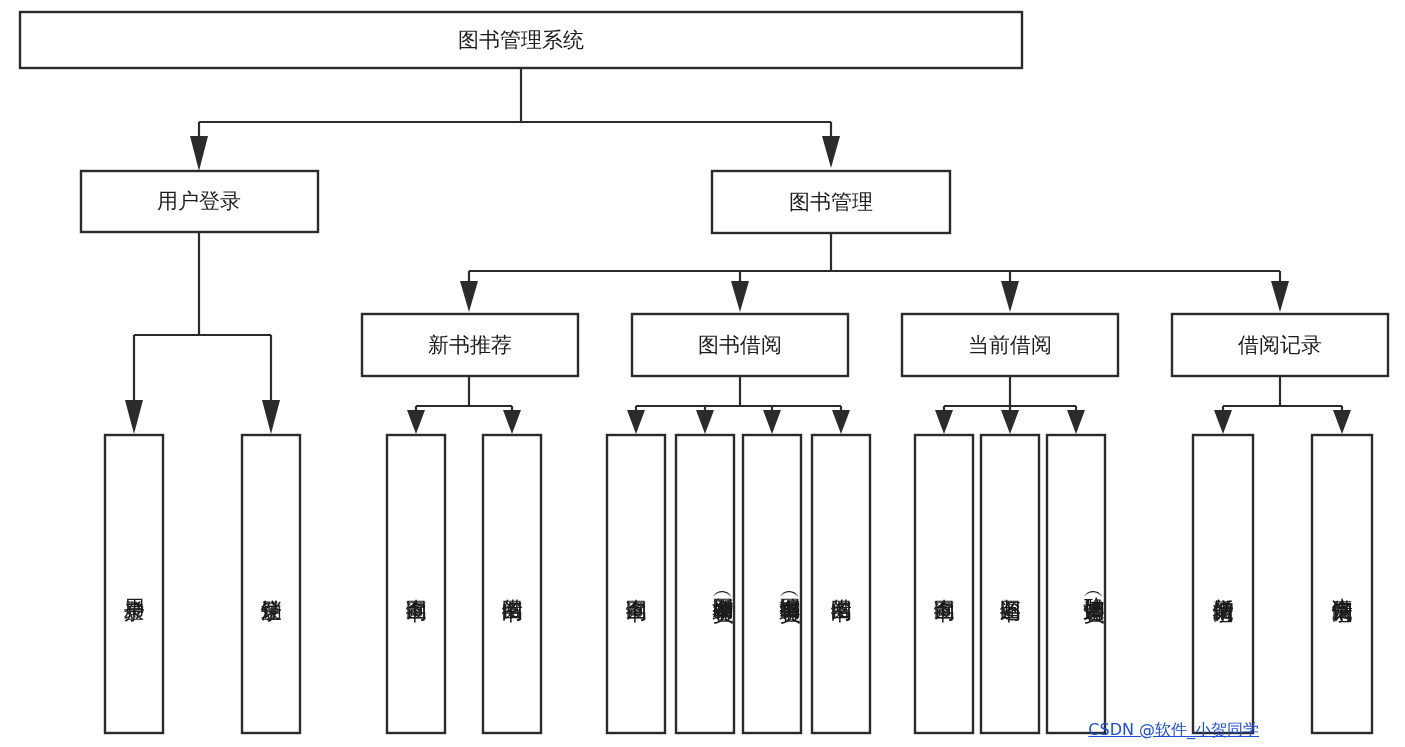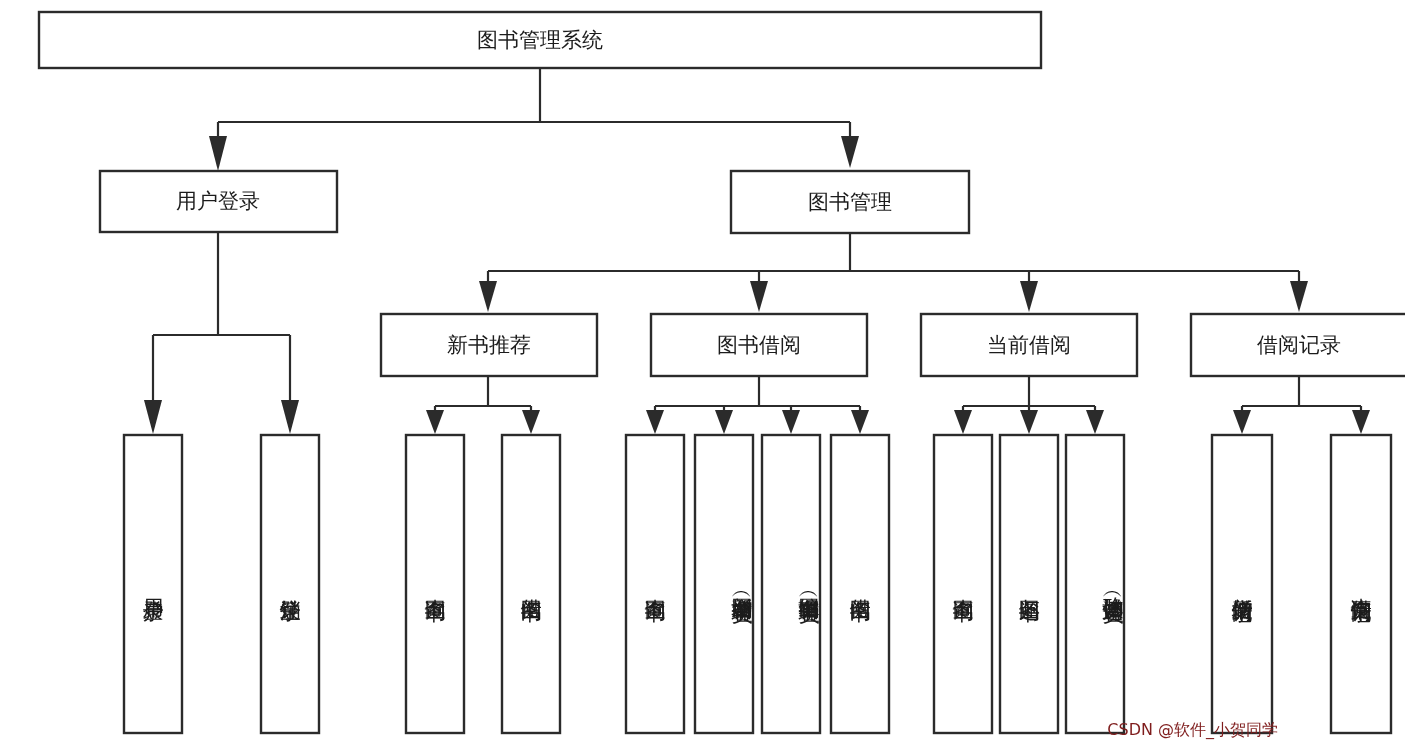--- a/index.html
+++ b/index.html
@@ -11,21 +11,20 @@
     width: 1405px;
     height: 747px;
     font-family: "DejaVu Sans", "Liberation Sans", sans-serif;
     overflow: hidden;
   }
   #diagram-root {
     position: relative;
     width: 1271px;
     height: 747px;
     background: #ffffff;
-    margin-left: 19px;
   }
   svg.diagram-canvas {
     position: absolute;
     top: 0;
     left: 0;
     width: 1405px;
     height: 747px;
   }
   .node-box {
     fill: #ffffff;
@@ -60,22 +59,23 @@
     letter-spacing: 1px;
     white-space: nowrap;
     pointer-events: none;
   }
   .watermark {
     position: absolute;
     right: 12px;
     bottom: 6px;
     font-family: "DejaVu Sans", "Liberation Sans", sans-serif;
     font-size: 16px;
-    color: #7f1d1d;
+    color: #1d4ed8;
     white-space: nowrap;
+    text-decoration: underline;
   }
 </style>
 </head>
 <body>
 
 <div id="diagram-root">
 
   <svg class="diagram-canvas" viewBox="0 0 1405 747">
 
     <g>

